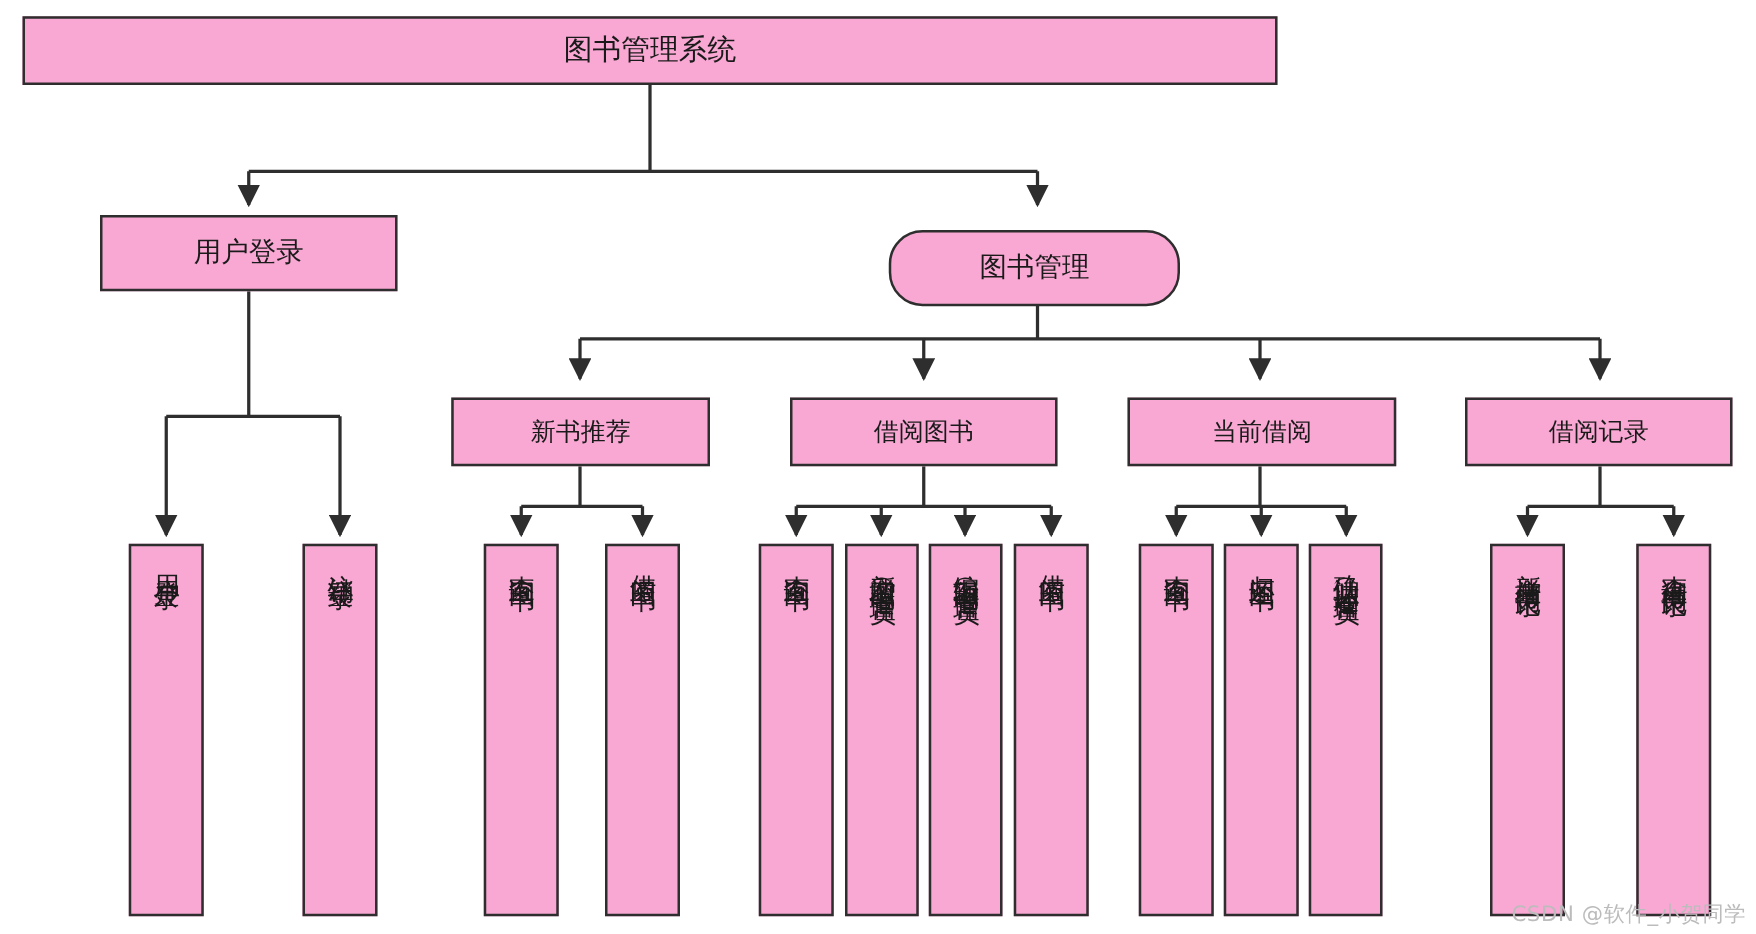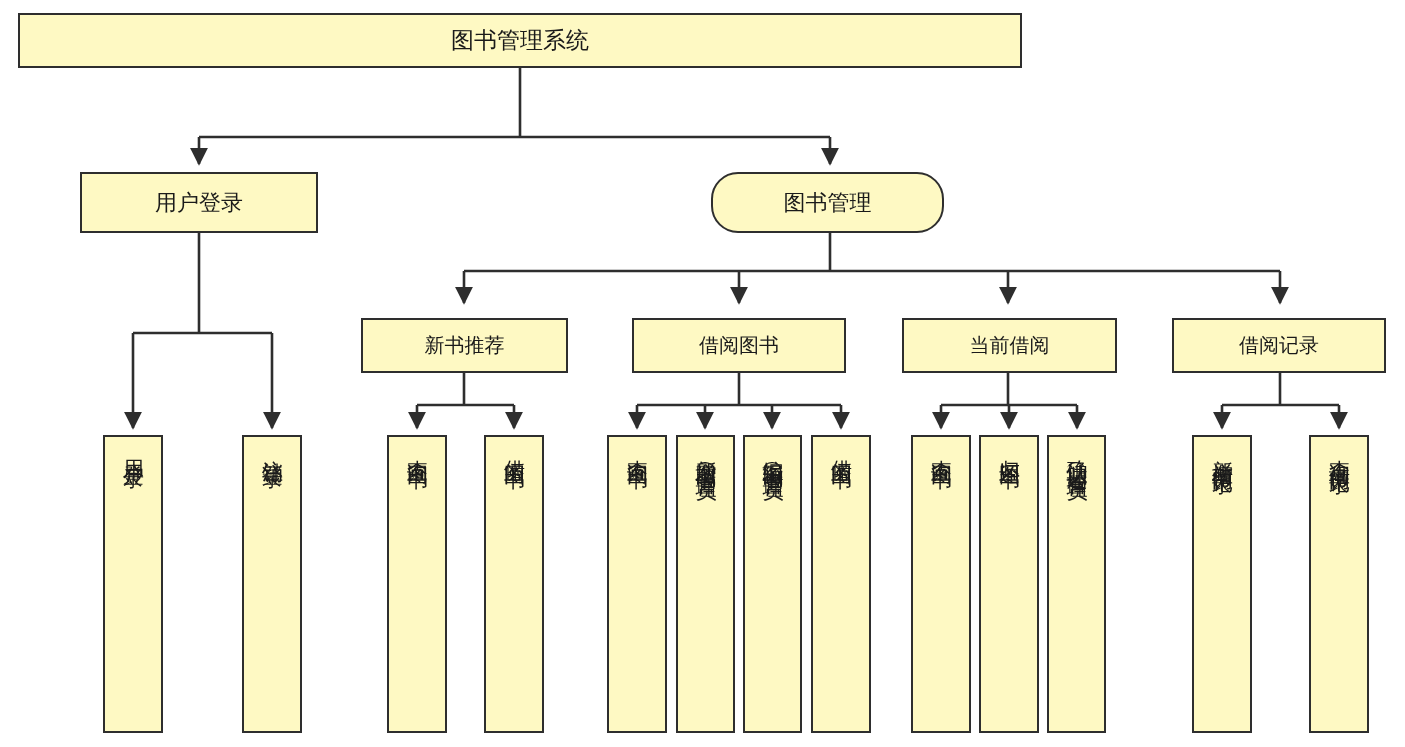--- a/index.html
+++ b/index.html
@@ -22,21 +22,21 @@
     position: absolute;
     left: 0;
     top: 0;
     width: 1405px;
     height: 747px;
     pointer-events: none;
   }
   .node {
     position: absolute;
     box-sizing: border-box;
-    background: #fef9c3;
+    background: #f9a8d4;
     border: 2px solid #2e2e2e;
     display: flex;
     align-items: center;
     justify-content: center;
     color: #1a1a1a;
     z-index: 2;
   }
   .node.root {
     font-size: 23px;
   }
@@ -136,21 +136,21 @@
     </g>
   </svg>
 
   <div class="node root" style="left:18px; top:13px; width:1004px; height:55px;">
     <span class="node-label">图书管理系统</span>
   </div>
 
   <div class="node level2" style="left:80px; top:172px; width:238px; height:61px;">
     <span class="node-label">用户登录</span>
   </div>
-  <div class="node level2" style="left:711px; top:172px; width:233px; height:61px;border-radius:27px;">
+  <div class="node level2" style="left:711px; top:184px; width:233px; height:61px;border-radius:27px;">
     <span class="node-label">图书管理</span>
   </div>
 
   <div class="node level3" style="left:361px; top:318px; width:207px; height:55px;">
     <span class="node-label">新书推荐</span>
   </div>
   <div class="node level3" style="left:632px; top:318px; width:214px; height:55px;">
     <span class="node-label">借阅图书</span>
   </div>
   <div class="node level3" style="left:902px; top:318px; width:215px; height:55px;">
@@ -197,14 +197,15 @@
     <span class="node-label">确认归还（管理员）</span>
   </div>
 
   <div class="node leaf tall" style="left:1192px; top:435px; width:60px; height:298px;">
     <span class="node-label">新增借阅记录</span>
   </div>
   <div class="node leaf tall" style="left:1309px; top:435px; width:60px; height:298px;">
     <span class="node-label">查询借阅记录</span>
   </div>
 
+  <div id="watermark">CSDN @软件_小贺同学</div>
 
 </div>
 
 </body></html>

